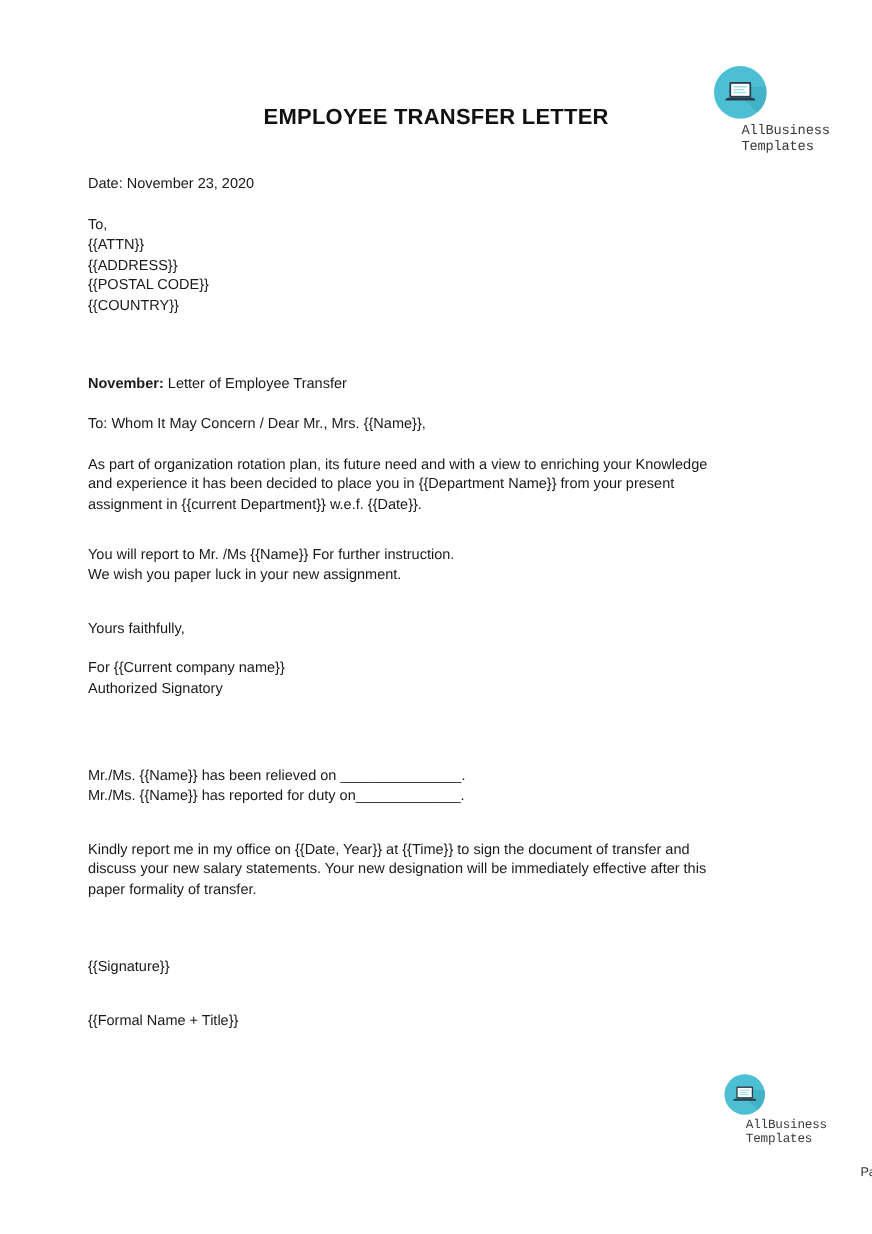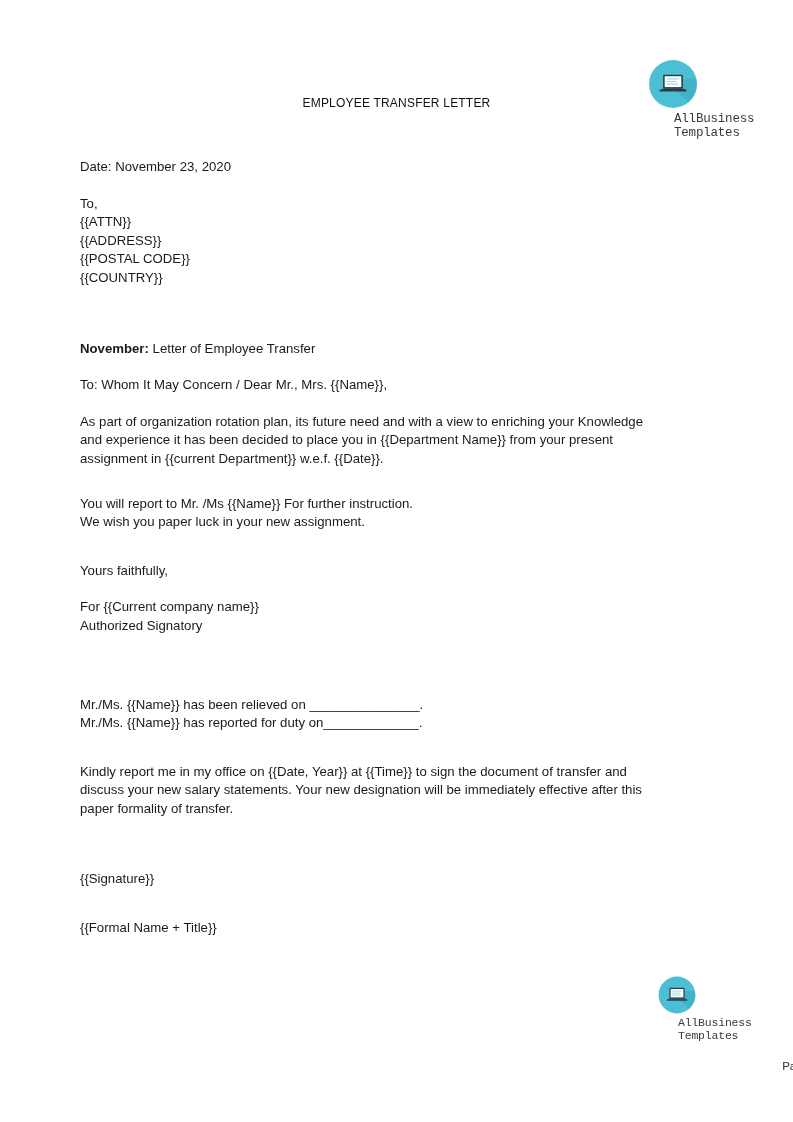--- a/index.html
+++ b/index.html
@@ -62,22 +62,22 @@
   }
 
   
   .doc-title {
     position: absolute;
     top: 96px;
     left: 0;
     width: 793px;
     text-align: center;
     font-family: "Liberation Sans", sans-serif;
-    font-size: 12px;
-    font-weight: normal;
+    font-size: 20px;
+    font-weight: bold;
     letter-spacing: 0.2px;
     color: #111111;
   }
 
   
   .body-area {
     position: absolute;
     top: 158px;
     left: 80px;
     width: 588px;

